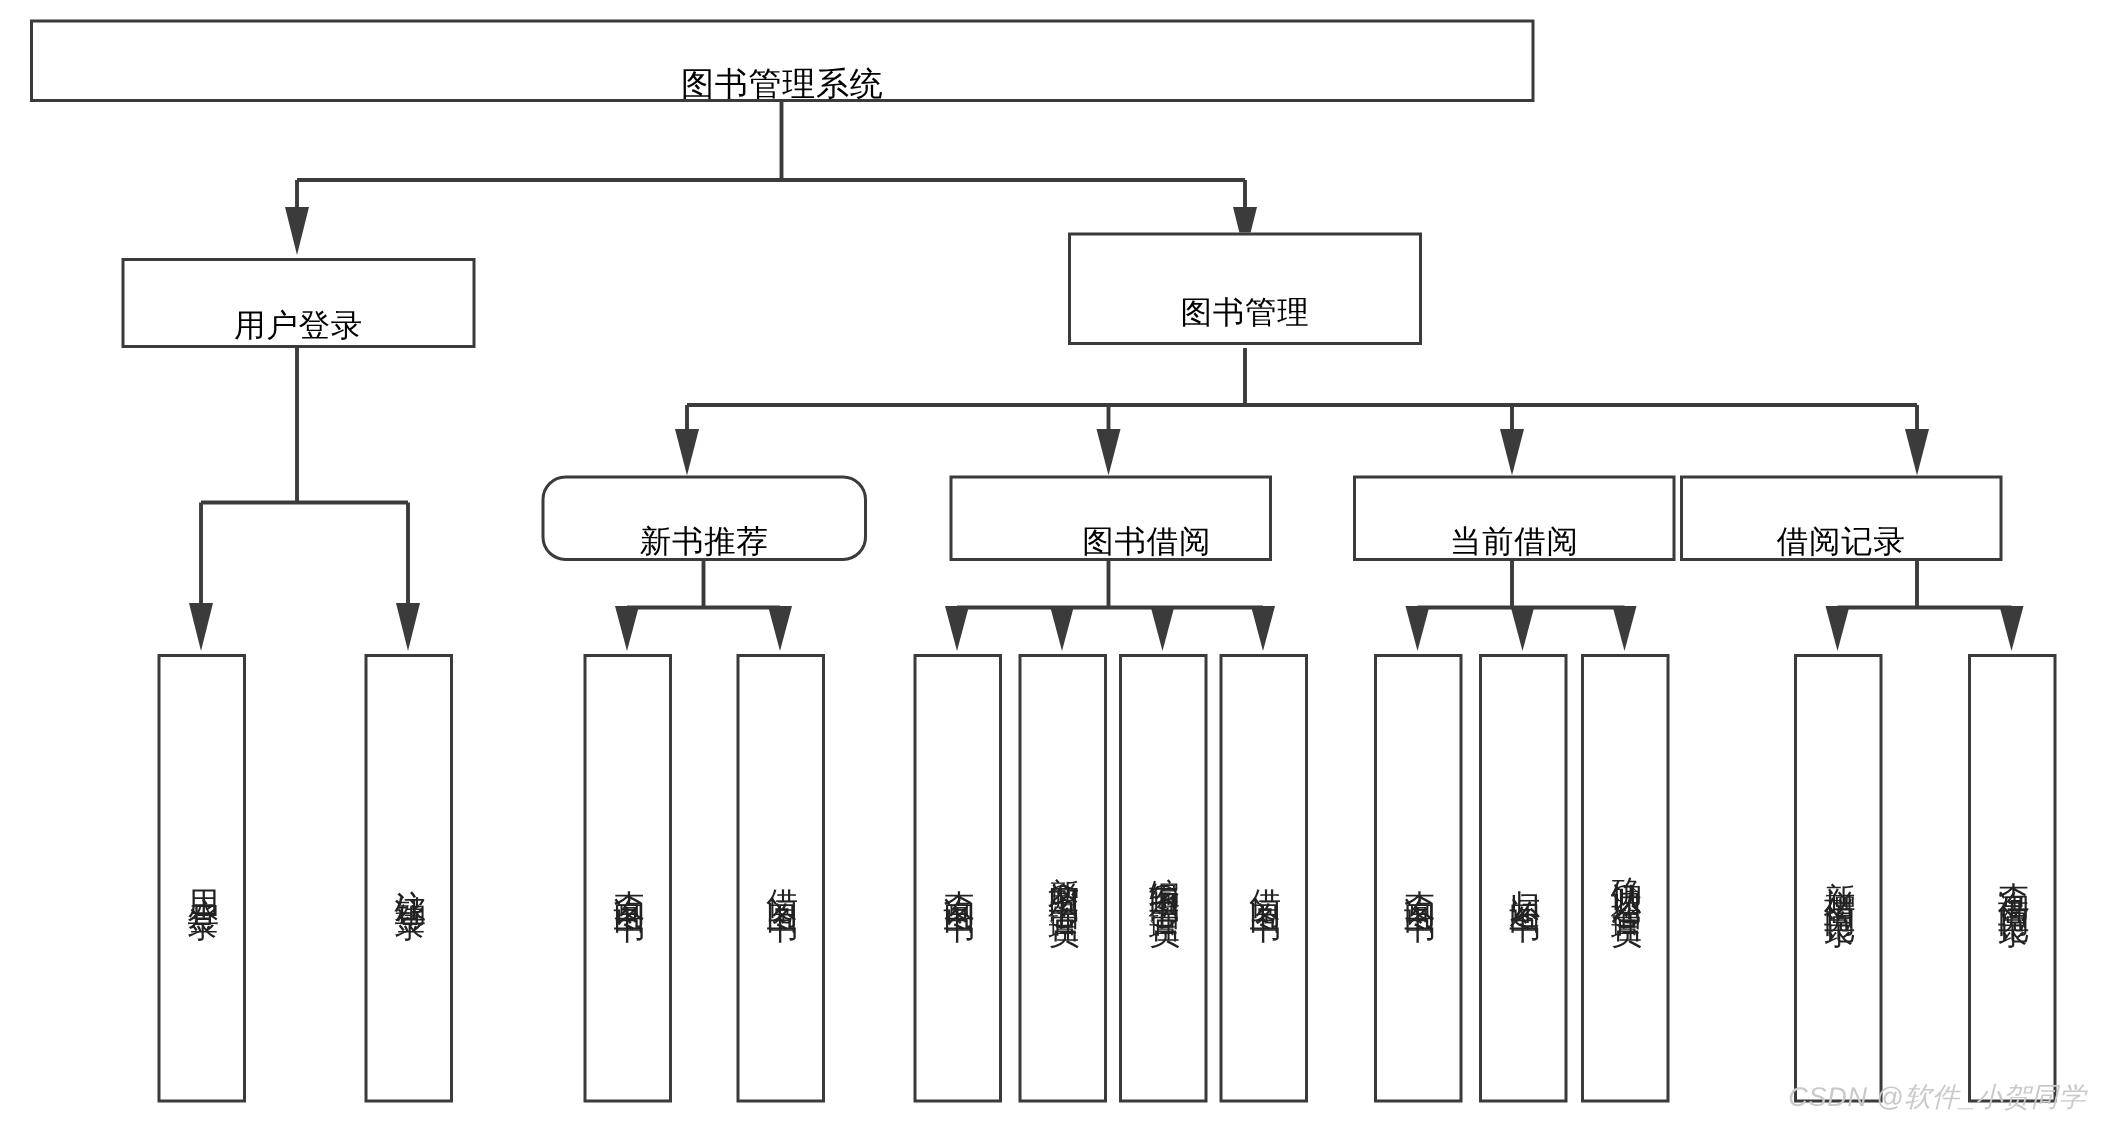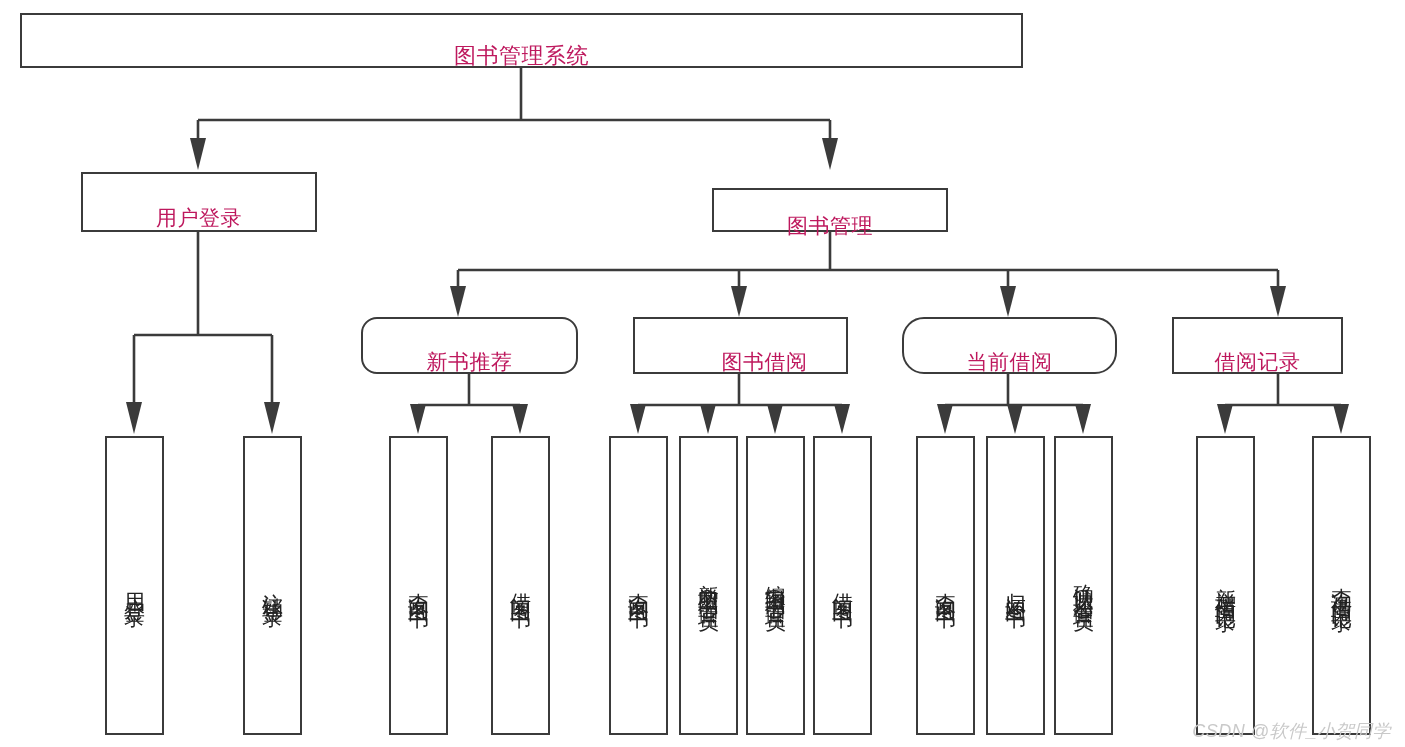--- a/index.html
+++ b/index.html
@@ -25,21 +25,21 @@
     border: 2.5px solid #3b3b3b;
     display: flex;
     align-items: center;
     justify-content: center;
     text-align: center;
   }
   .node-h {
     font-size: 21px;
     letter-spacing: 0.5px;
     line-height: 1.2;
-    color: #be185d;
+    color: #000000;
     white-space: nowrap;
     margin-top: 32px;
   }
   .node.root .node-h { font-size: 22px; }
   .leaf {
     position: absolute;
     box-sizing: border-box;
     background: #ffffff;
     border: 2.5px solid #3b3b3b;
     display: flex;
@@ -147,37 +147,37 @@
   </svg>
 
   <div class="node root" style="left:20px; top:13px; width:1003px; height:55px;">
     <span class="node-h">图书管理系统</span>
   </div>
 
   <div class="node" style="left:81px; top:172px; width:236px; height:60px;">
     <span class="node-h">用户登录</span>
   </div>
 
-  <div class="node" style="left:712px; top:188px; width:236px; height:44px;">
+  <div class="node" style="left:712px; top:155px; width:236px; height:75px;">
     <span class="node-h">图书管理</span>
   </div>
 
   <div class="node" style="left:361px; top:317px; width:217px; height:57px;border-radius:16px;">
     <span class="node-h">新书推荐</span>
   </div>
 
   <div class="node" style="left:633px; top:317px; width:215px; height:57px;padding-left:48px;">
     <span class="node-h">图书借阅</span>
   </div>
 
-  <div class="node" style="left:902px; top:317px; width:215px; height:57px;border-radius:22px;">
+  <div class="node" style="left:902px; top:317px; width:215px; height:57px;">
     <span class="node-h">当前借阅</span>
   </div>
 
-  <div class="node" style="left:1172px; top:317px; width:171px; height:57px;">
+  <div class="node" style="left:1120px; top:317px; width:215px; height:57px;">
     <span class="node-h">借阅记录</span>
   </div>
 
   <div class="leaf" style="left:105px; top:436px; width:59px; height:299px;">
     <span class="leaf-v">用户登录</span>
   </div>
 
   <div class="leaf" style="left:243px; top:436px; width:59px; height:299px;">
     <span class="leaf-v">注销登录</span>
   </div>

